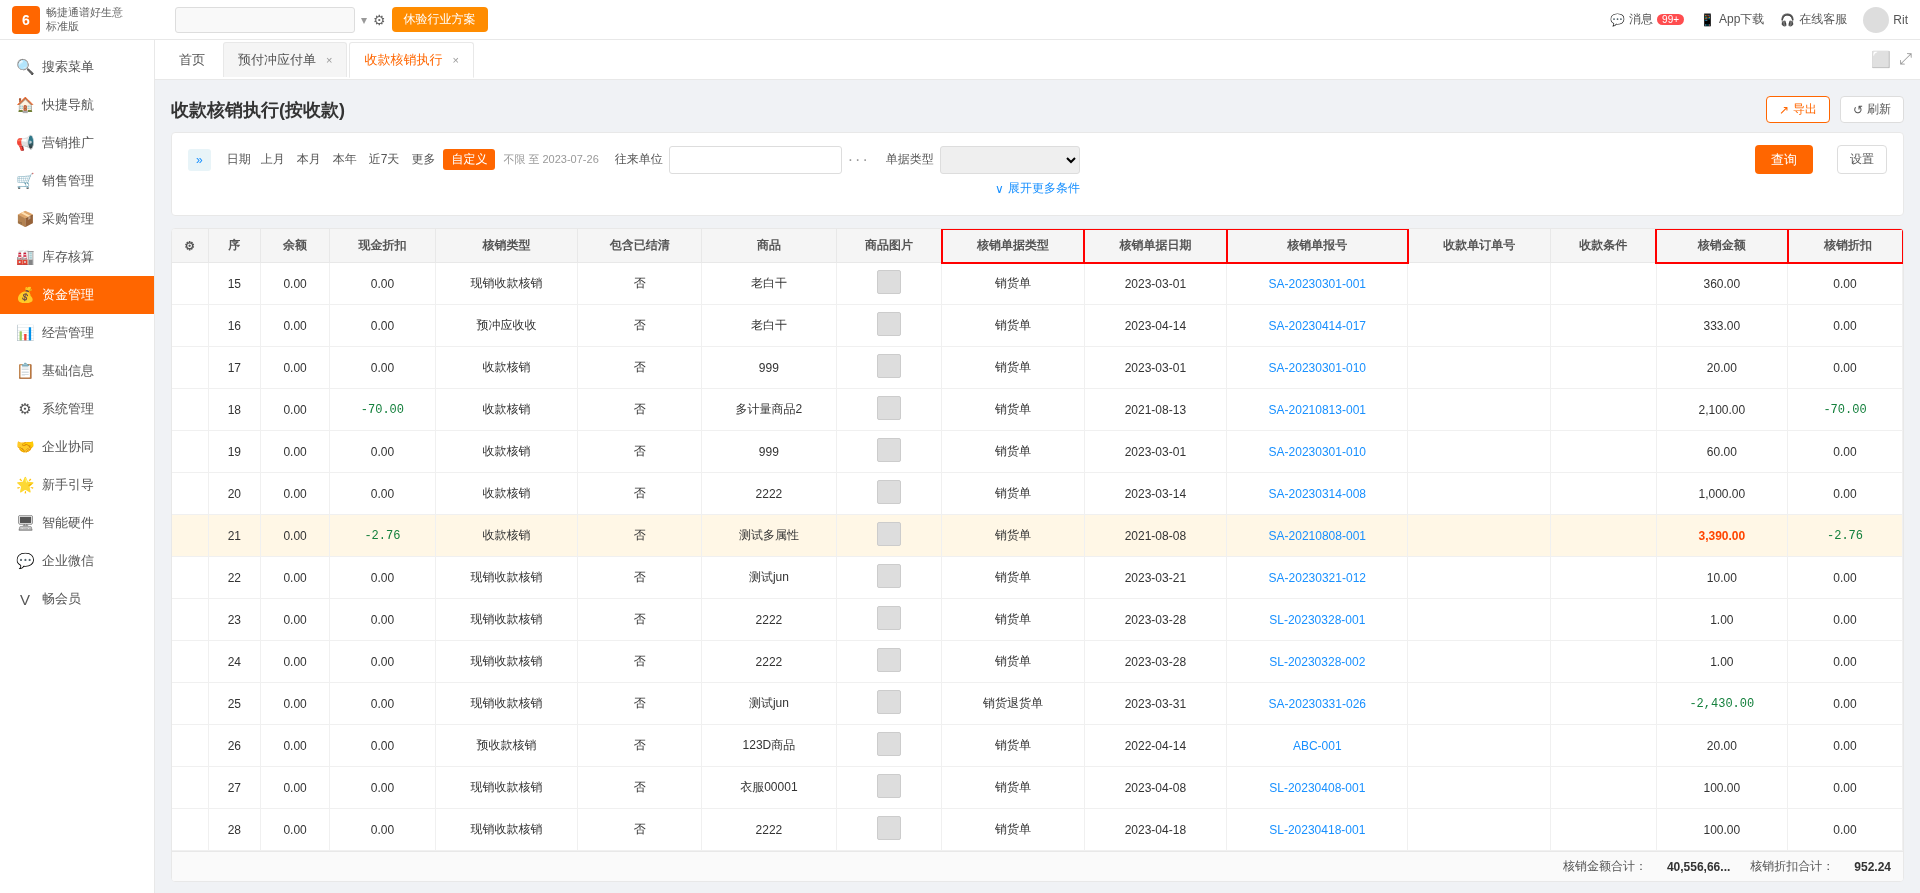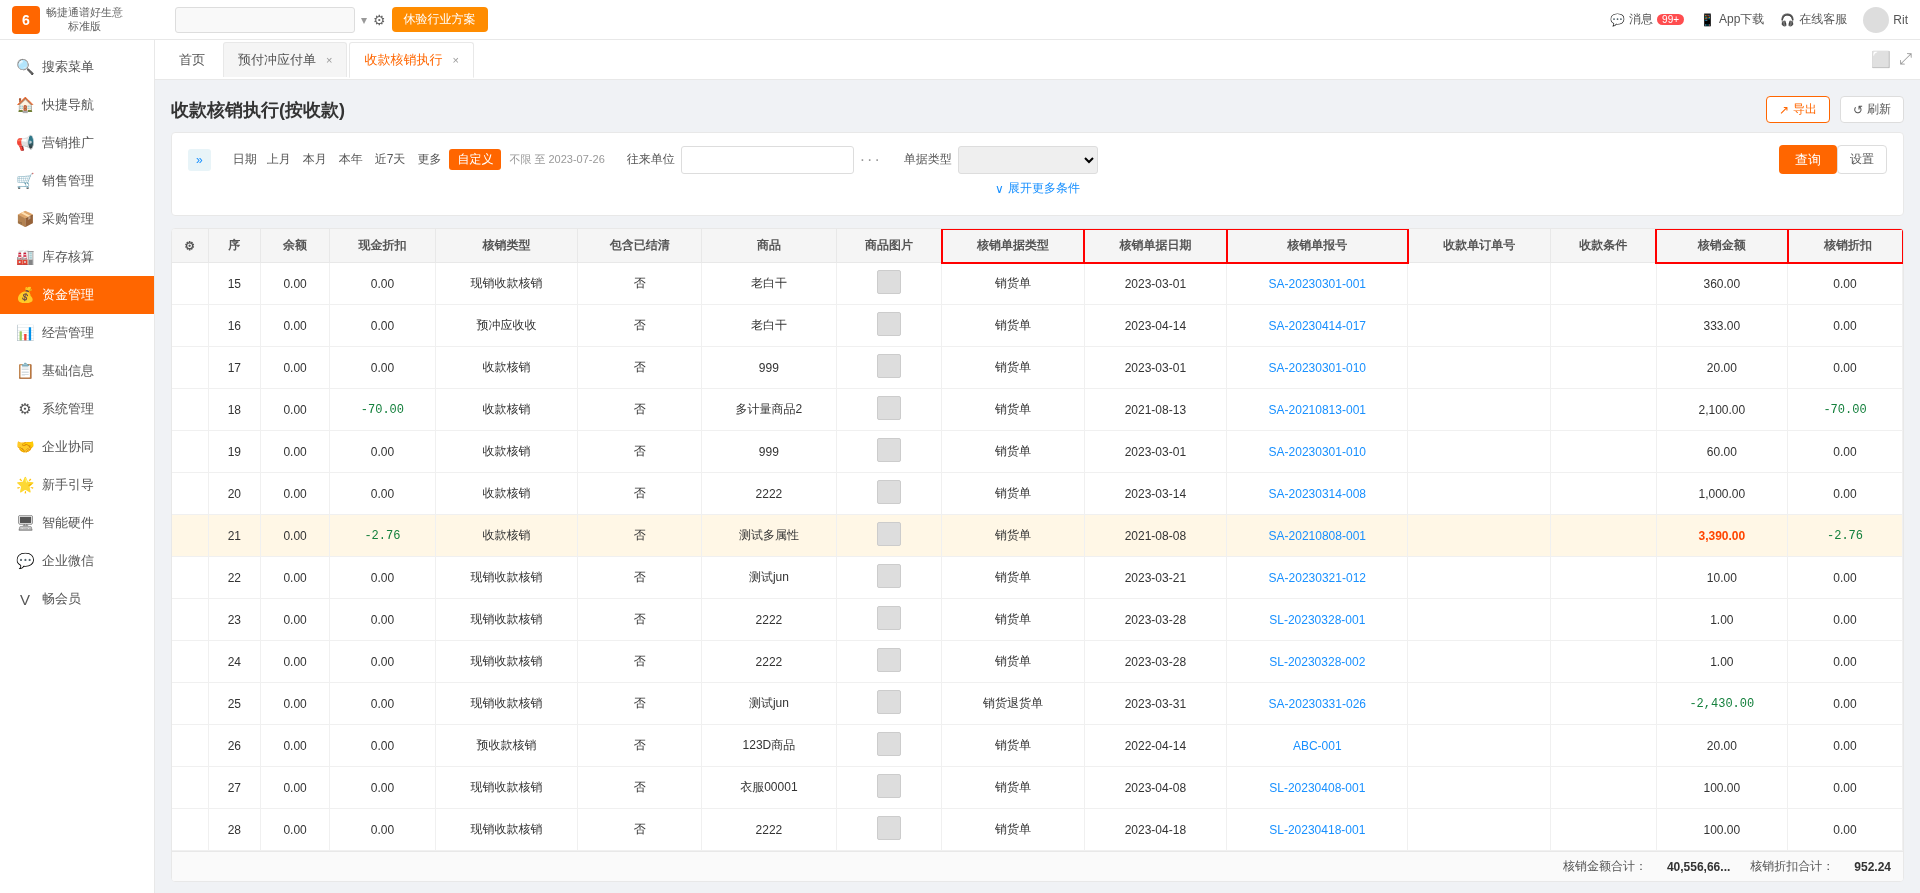--- a/index.html
+++ b/index.html
@@ -49,21 +49,21 @@
     .page-header { display: flex; align-items: center; justify-content: space-between; margin-bottom: 9px; }
     .page-title { font-size: 18px; font-weight: 600; color: #333; }
     .header-actions { display: flex; gap: 10px; align-items: center; }
     .btn-export { display: flex; align-items: center; gap: 4px; border: 1px solid #f60; color: #f60; background: #fff; border-radius: 4px; padding: 4px 12px; font-size: 12px; cursor: pointer; }
     .btn-refresh { display: flex; align-items: center; gap: 4px; border: 1px solid #ddd; color: #555; background: #fff; border-radius: 4px; padding: 4px 12px; font-size: 12px; cursor: pointer; }
 
     
     .filter-area { background: #fff; border-radius: 4px; padding: 12px 16px; margin-bottom: 12px; border: 1px solid #e8e8e8; }
     .filter-row { display: flex; align-items: center; gap: 16px; flex-wrap: wrap; }
     .filter-expand-btn { background: #e8f4f8; border: none; color: #1890ff; padding: 4px 8px; border-radius: 3px; cursor: pointer; font-size: 12px; }
-    .filter-item { display: flex; align-items: center; gap: 6px; margin-left: 6px; }
+    .filter-item { display: flex; align-items: center; gap: 6px; }
     .filter-label { font-size: 12px; color: #555; white-space: nowrap; }
     .filter-date-group { display: flex; align-items: center; gap: 4px; }
     .date-btn { font-size: 12px; color: #555; cursor: pointer; padding: 2px 4px; }
     .date-custom { background: #f60; color: #fff; border-radius: 3px; padding: 2px 8px; font-size: 12px; cursor: pointer; }
     .date-range-text { font-size: 11px; color: #999; }
     .filter-input { height: 28px; border: 1px solid #ddd; border-radius: 3px; padding: 0 8px; font-size: 12px; min-width: 140px; }
     .filter-select { height: 28px; border: 1px solid #ddd; border-radius: 3px; padding: 0 8px; font-size: 12px; min-width: 140px; }
     .btn-query { background: #f60; color: #fff; border: none; border-radius: 4px; padding: 5px 16px; font-size: 13px; cursor: pointer; }
     .btn-setting { background: #fff; color: #555; border: 1px solid #ddd; border-radius: 4px; padding: 5px 12px; font-size: 12px; cursor: pointer; }
     .expand-more { display: flex; align-items: center; justify-content: center; color: #1890ff; font-size: 12px; cursor: pointer; padding: 6px; gap: 4px; }
@@ -93,21 +93,21 @@
     .settings-icon-col { width: 36px; }
   </style>
 </head>
 <body>
 
 <div class="top-bar">
   <div class="logo-area">
     <div class="logo-icon">
       <span>6</span>
     </div>
-    <div class="logo-text" style="white-space:pre-line;text-align:center;">畅捷通谱好生意
+    <div class="logo-text" style="white-space:pre-line;">畅捷通谱好生意
 标准版</div>
   </div>
   <div class="top-search-area">
     <input class="top-search-input" type="text" value="" placeholder="" style="">
     <span class="top-chevron">▾</span>
     <span class="top-gear gear-settings">⚙</span>
     <button class="industry-btn">休验行业方案</button>
   </div>
   <div class="top-right">
     <div class="top-right-item">
@@ -255,21 +255,21 @@
             <span class="filter-dots">···</span>
           </div>
 
           <div class="filter-item">
             <span class="filter-label">单据类型</span>
             <select class="filter-select">
               <option value=""></option>
             </select>
           </div>
 
-          <div style="margin-left:auto; display:flex; gap:0;">
+          <div style="margin-left:auto; display:flex; gap:24px;">
             <button class="btn-query">查询</button>
             <button class="btn-setting">设置</button>
           </div>
         </div>
 
         <div class="expand-more">
           <span>∨</span>
           <span>展开更多条件</span>
         </div>
       </div>

